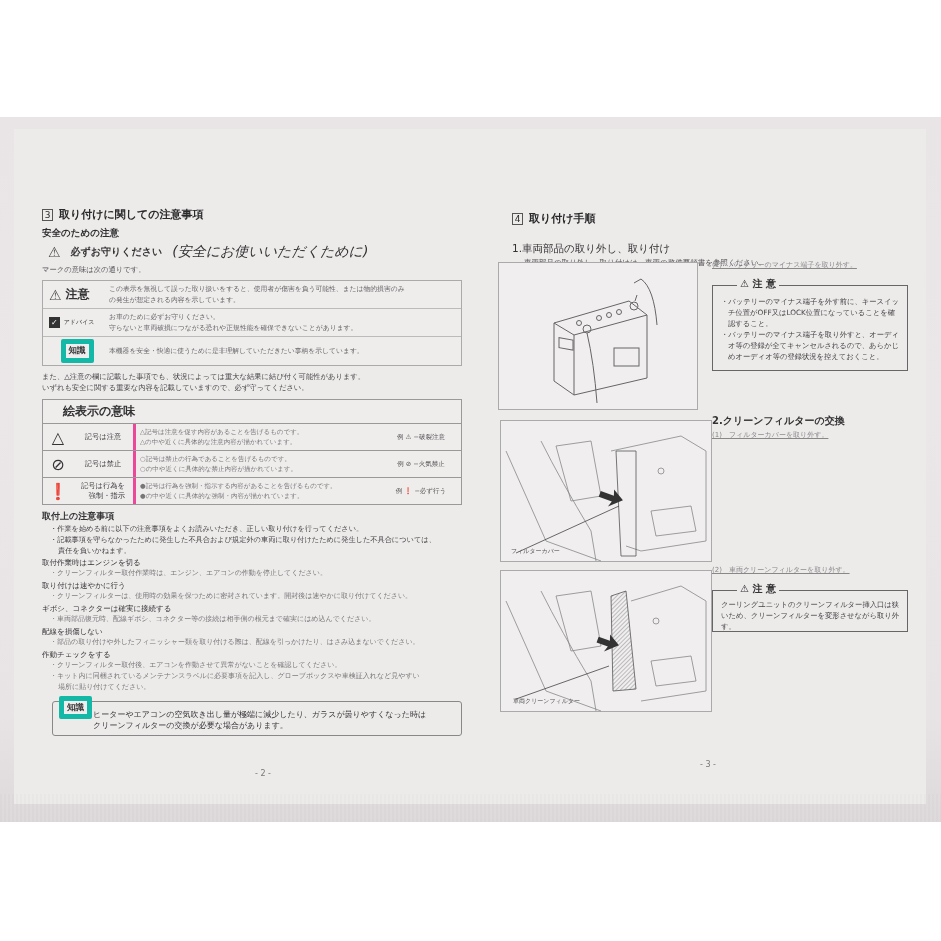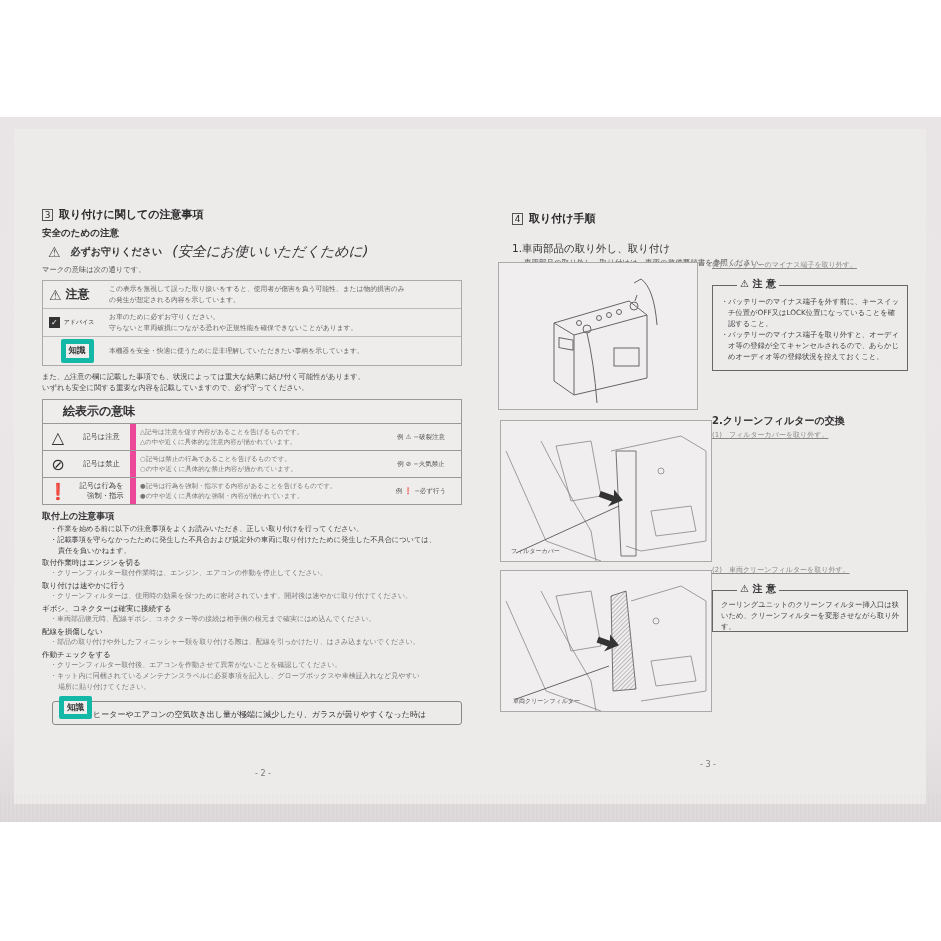--- a/index.html
+++ b/index.html
@@ -40,21 +40,21 @@
   .know { display: inline-block; border: 5px solid #14b8a6; border-radius: 2px; font-size: 8.5px; padding: 1px 3px; font-weight: bold; color: #333; background: #eee; }
   .legend-text { flex: 1; font-size: 6.8px; color: #666; line-height: 11px; padding: 2px 4px; }
 
   .note2 { font-size: 7.3px; color: #444; line-height: 11px; margin-top: 5px; }
 
   .sym-table { border: 1px solid #999; margin-top: 6px; background: #efecec; }
   .sym-head { font-size: 12px; font-weight: bold; color: #333; padding: 3px 0 3px 20px; border-bottom: 1px solid #999; }
   .sym-row { display: flex; border-bottom: 1px solid #999; min-height: 25px; align-items: stretch; }
   .sym-row:last-child { border-bottom: none; }
   .sym-icon { width: 30px; display: flex; align-items: center; justify-content: center; font-size: 16px; color: #333; }
-  .sym-label { width: 63px; font-size: 7.3px; color: #444; display: flex; align-items: center; justify-content: center; text-align: right; line-height: 10px; border-right: 6px solid #ec4899; }
+  .sym-label { width: 63px; font-size: 7.3px; color: #444; display: flex; align-items: center; justify-content: center; text-align: right; line-height: 10px; border-right: 3px solid #ec4899; }
   .sym-desc { flex: 1; font-size: 6.5px; color: #777; line-height: 10px; padding: 3px 4px; }
   .sym-ex { width: 80px; font-size: 6.5px; color: #555; display: flex; align-items: center; justify-content: center; gap: 2px; }
 
   .prec-title { font-size: 9px; font-weight: bold; color: #333; margin-top: 5px; }
   .bullet { font-size: 7.2px; color: #444; line-height: 11px; padding-left: 8px; }
   .bullet.indent { padding-left: 16px; }
   .p-head { font-size: 7.5px; color: #333; line-height: 11px; margin-top: 1px; }
   .p-body { font-size: 7px; color: #777; line-height: 11px; padding-left: 8px; }
 
   .know-box { position: relative; margin: 8px 0 0 10px; border: 1px solid #888; border-radius: 3px; padding: 7px 8px 4px 40px; font-size: 8px; line-height: 11px; color: #333; }
@@ -195,20 +195,21 @@
       <div class="p-body">・部品の取り付けや外したフィニッシャー類を取り付ける際は、配線を引っかけたり、はさみ込まないでください。</div>
       <div class="p-head">作動チェックをする</div>
       <div class="p-body">・クリーンフィルター取付後、エアコンを作動させて異常がないことを確認してください。</div>
       <div class="p-body">・キット内に同梱されているメンテナンスラベルに必要事項を記入し、グローブボックスや車検証入れなど見やすい</div>
       <div class="p-body" style="padding-left:16px;">場所に貼り付けてください。</div>
     </div>
 
     <div class="know-box">
       <span class="know">知識</span>
       <div>ヒーターやエアコンの空気吹き出し量が極端に減少したり、ガラスが曇りやすくなった時は</div>
+      <div>クリーンフィルターの交換が必要な場合があります。</div>
     </div>
   </div>
   <div class="page-num" style="left:255px; top:652px;">- 2 -</div>
 
   <div class="page-right" style="top:94px; left:512px;">
     <div class="sec-title">
       <span class="boxnum">4</span>
       <span>取り付け手順</span>
     </div>
     <div class="step-title">1.車両部品の取り外し、取り付け</div>

